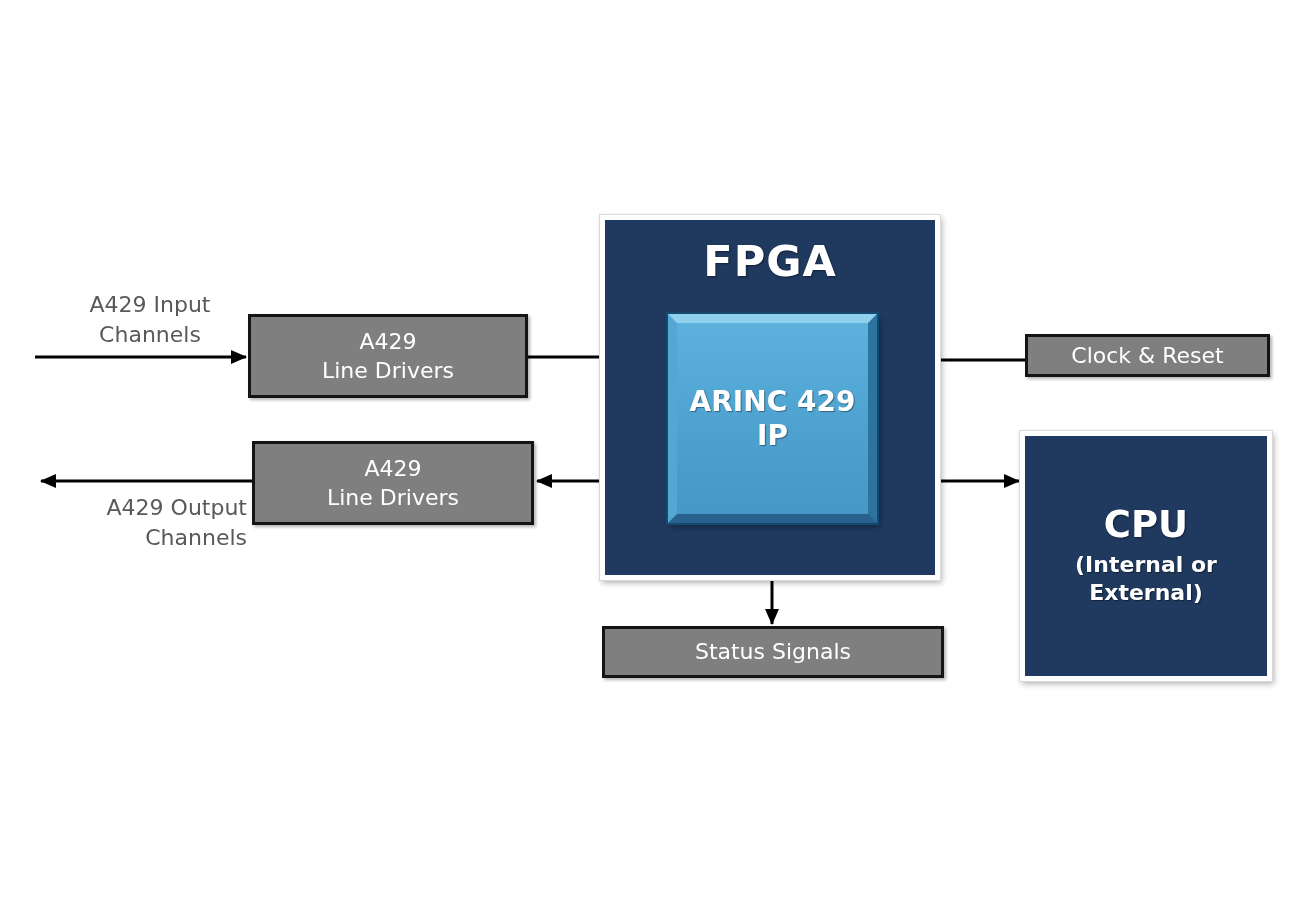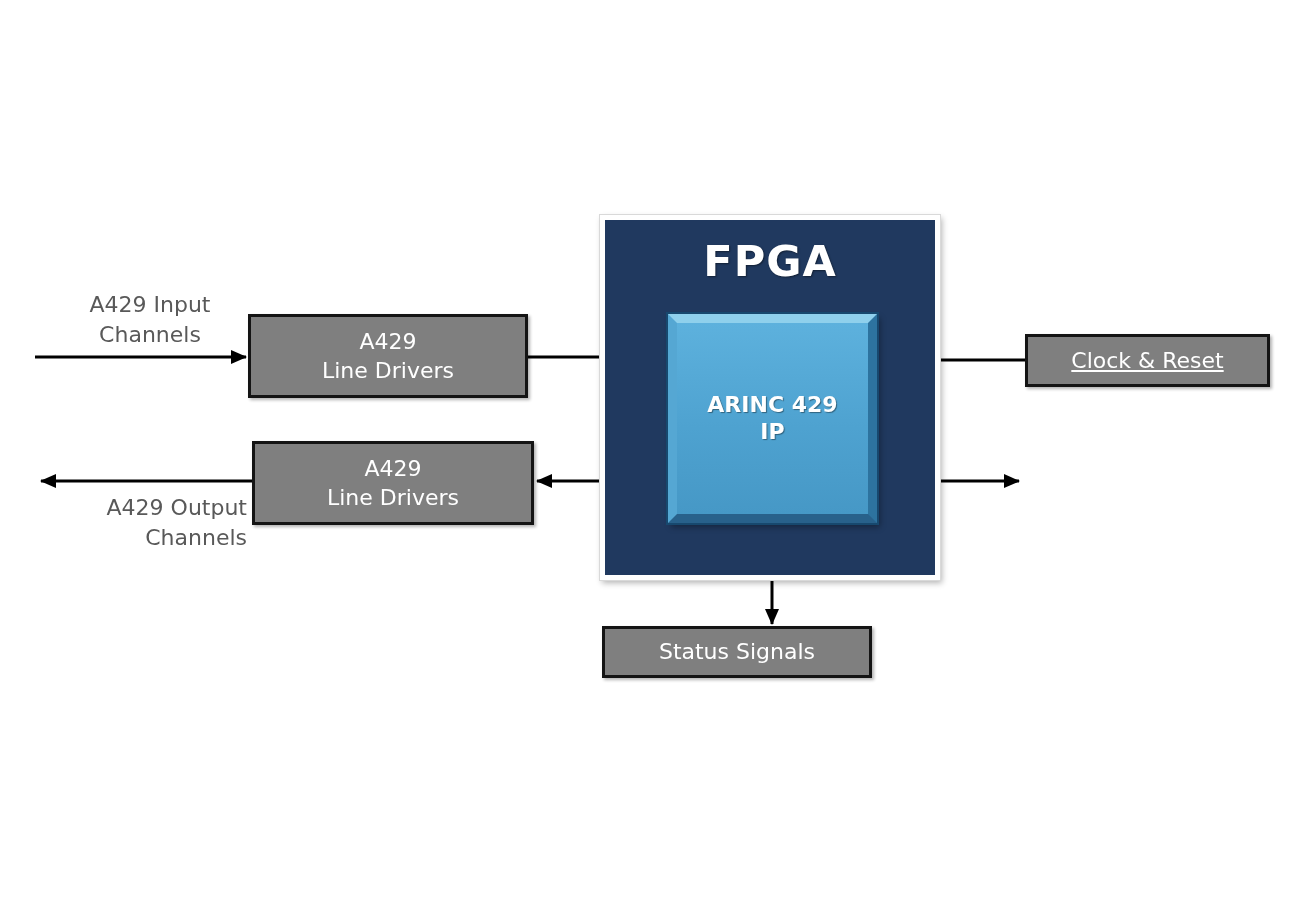--- a/index.html
+++ b/index.html
@@ -53,21 +53,21 @@
     background: linear-gradient(180deg, #5db1dd 0%, #4ea2d0 55%, #4698c6 100%);
     border-style: solid;
     border-width: 9px;
     border-color: #8fd0ec #2d739f #28618b #55a7d3;
     box-shadow: 0 0 0 2px #17486e, 3px 4px 6px rgba(0,0,0,0.35);
     display: flex;
     align-items: center;
     justify-content: center;
     text-align: center;
     color: #ffffff;
-    font-size: 22px;
+    font-size: 28px;
     font-weight: bold;
     line-height: 1.2;
     white-space: pre-line;
     text-shadow: 1px 1px 1px rgba(0,0,0,0.40);
   }
 
   .cpu-inner {
     position: absolute;
     inset: 0;
     display: flex;
@@ -138,18 +138,25 @@
   <div class="abs gray-box" style="left:252px; top:441px; width:282px; height:84px;">A429
 Line Drivers</div>
 
   <div class="abs navy-box" style="left:600px; top:215px; width:340px; height:365px;">
     <div class="fpga-title">FPGA</div>
   </div>
 
   <div class="abs ip-box" style="left:668px; top:314px; width:209px; height:209px;">ARINC 429
 IP</div>
 
-  <div class="abs gray-box" style="left:1025px; top:334px; width:245px; height:53px;text-decoration:underline;">Clock &amp; Reset</div>
+  <div class="abs gray-box" style="left:1025px; top:334px; width:245px; height:43px;">Clock &amp; Reset</div>
 
+  <div class="abs navy-box" style="left:1020px; top:431px; width:252px; height:250px;">
+    <div class="cpu-inner">
+      <div class="cpu-title">CPU</div>
+      <div class="cpu-subtitle">(Internal or
+External)</div>
+    </div>
+  </div>
 
-  <div class="abs gray-box" style="left:602px; top:626px; width:270px; height:52px;">Status Signals</div>
+  <div class="abs gray-box" style="left:602px; top:626px; width:342px; height:52px;">Status Signals</div>
 
 </div>
 
 </body></html>

